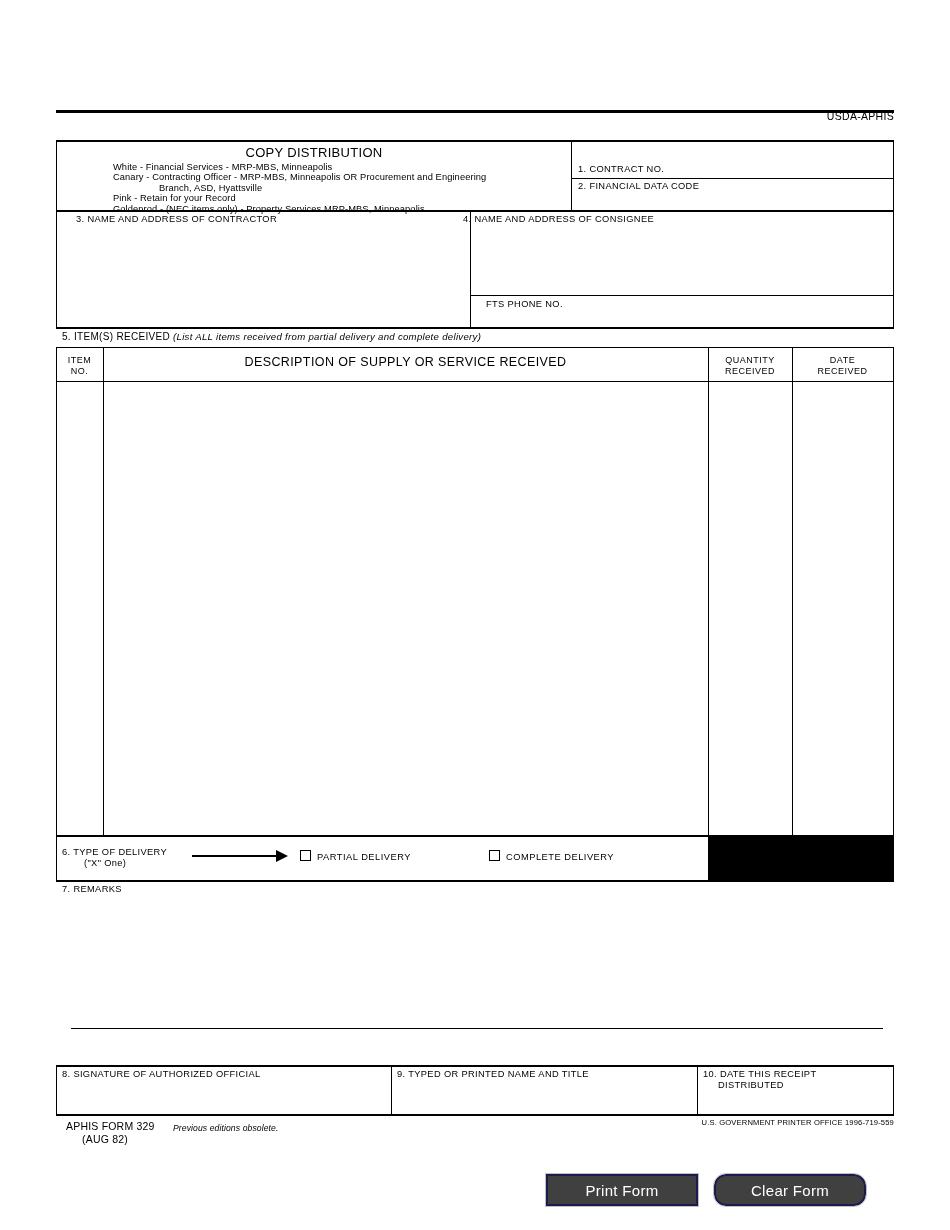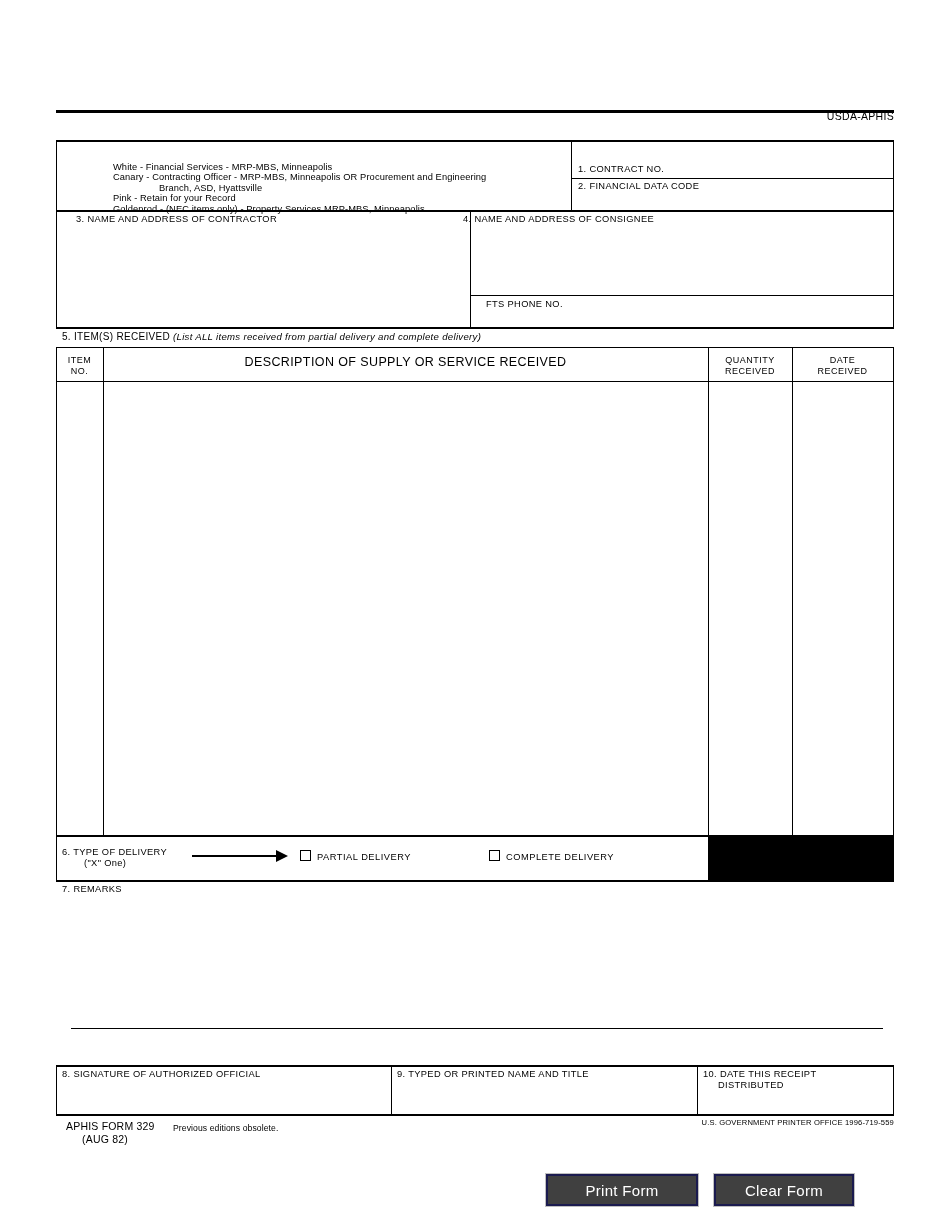--- a/index.html
+++ b/index.html
@@ -182,20 +182,21 @@
     font-size: 10.5px;
     line-height: 13px;
     letter-spacing: 0.2px;
     white-space: nowrap;
   }
   .form-no .ln2 { padding-left: 16px; }
   .prev-ed {
     position: absolute;
     left: 173px; top: 1123px;
     font-size: 8.6px;
+    font-style: italic;
     letter-spacing: 0.1px;
     white-space: nowrap;
   }
   .gpo {
     position: absolute;
     right: 56px; top: 1118px;
     font-size: 7.6px;
     letter-spacing: 0.15px;
     white-space: nowrap;
   }
@@ -212,21 +213,21 @@
     font-size: 15px;
     letter-spacing: 0.3px;
     display: flex;
     align-items: center;
     justify-content: center;
     cursor: pointer;
     font-family: "Liberation Sans", sans-serif;
     padding: 0;
   }
   .btn-print { left: 546px; width: 152px; }
-  .btn-clear { left: 714px; width: 140px; }
+  .btn-clear { left: 714px; width: 152px; border-radius: 12px; }
 </style>
 </head>
 <body>
 
 <div class="page">
 
   <div class="rule-top"></div>
   <div class="agency">USDA-APHIS</div>
 
   <div class="hline thick" style="left:56px; top:140px; width:838px;"></div>
@@ -234,20 +235,21 @@
   <div class="vline" style="left:571px; top:140px; height:72px;"></div>
 
   <div class="vline" style="left:893px; top:140px; height:72px;"></div>
 
   <div class="vline" style="left:56px; top:140px; height:72px;"></div>
 
   <div class="hline" style="left:571px; top:178px; width:323px;"></div>
 
   <div class="hline thick" style="left:56px; top:210px; width:838px;"></div>
 
+  <div class="copy-dist-title">COPY DISTRIBUTION</div>
   <div class="copy-lines">
     <div>White - Financial Services - MRP-MBS, Minneapolis</div>
     <div>Canary - Contracting Officer - MRP-MBS, Minneapolis OR Procurement and Engineering</div>
     <div class="indent">Branch, ASD, Hyattsville</div>
     <div>Pink - Retain for your Record</div>
     <div>Goldenrod - (NEC items only) - Property Services MRP-MBS, Minneapolis</div>
   </div>
 
   <div class="flabel" style="left:578px; top:164px;">1.  CONTRACT NO.</div>
   <div style="position:absolute; left:575px; top:158px; width:315px; height:18px;"></div>

